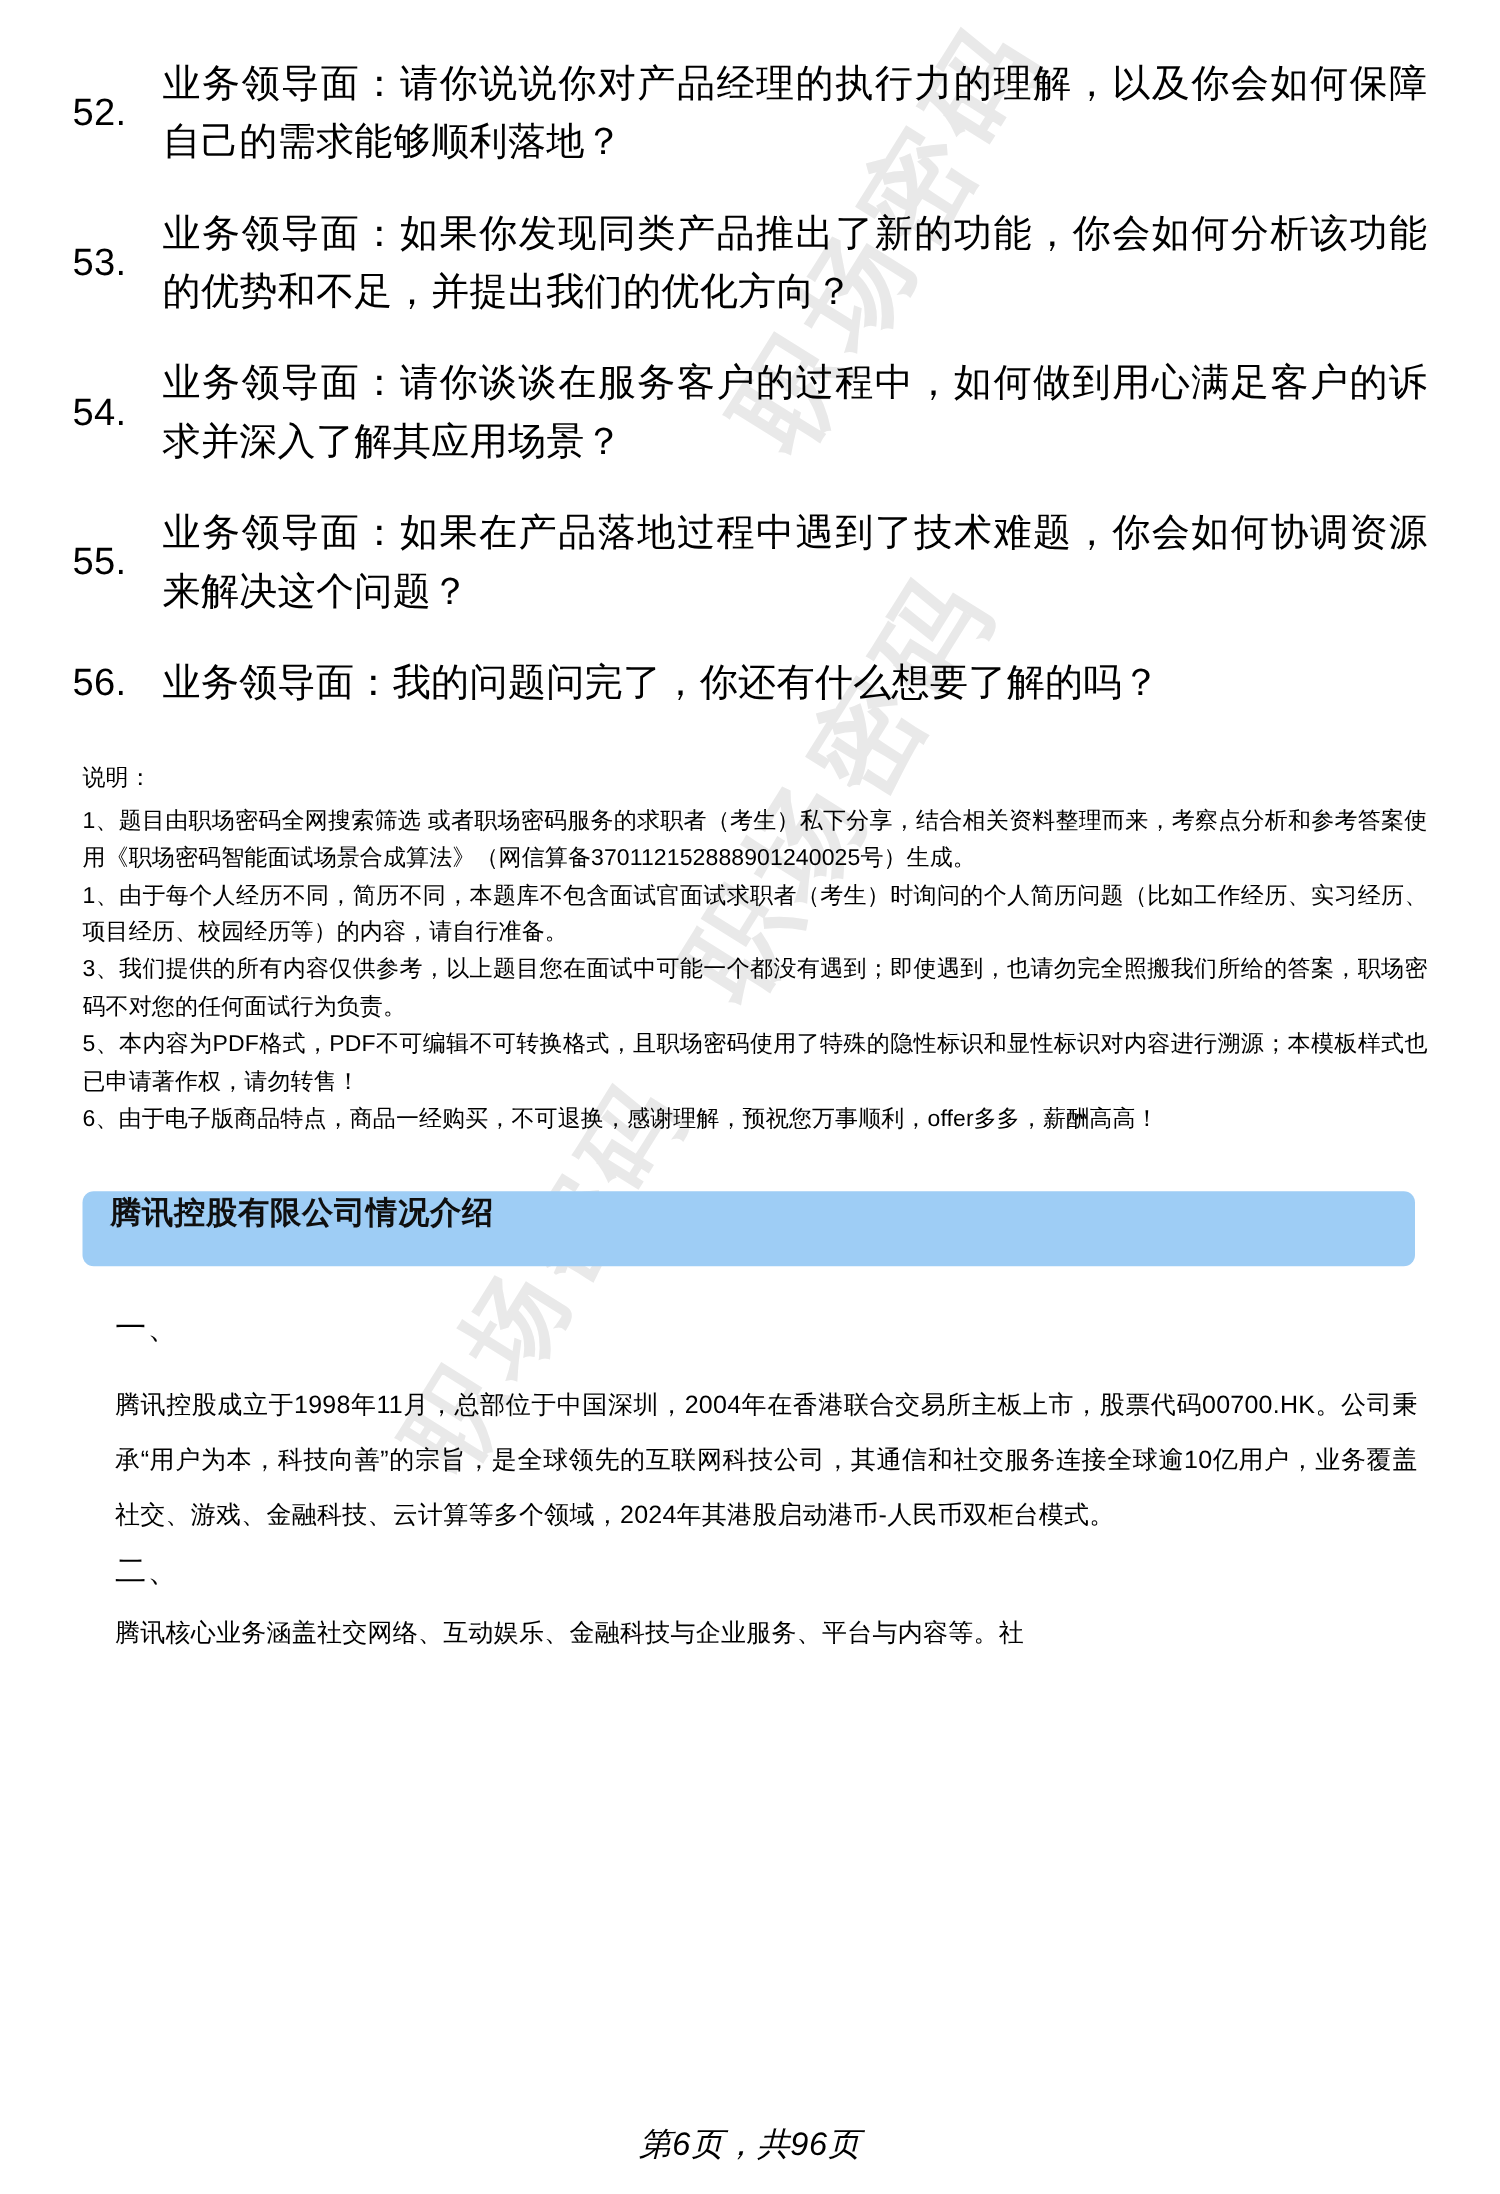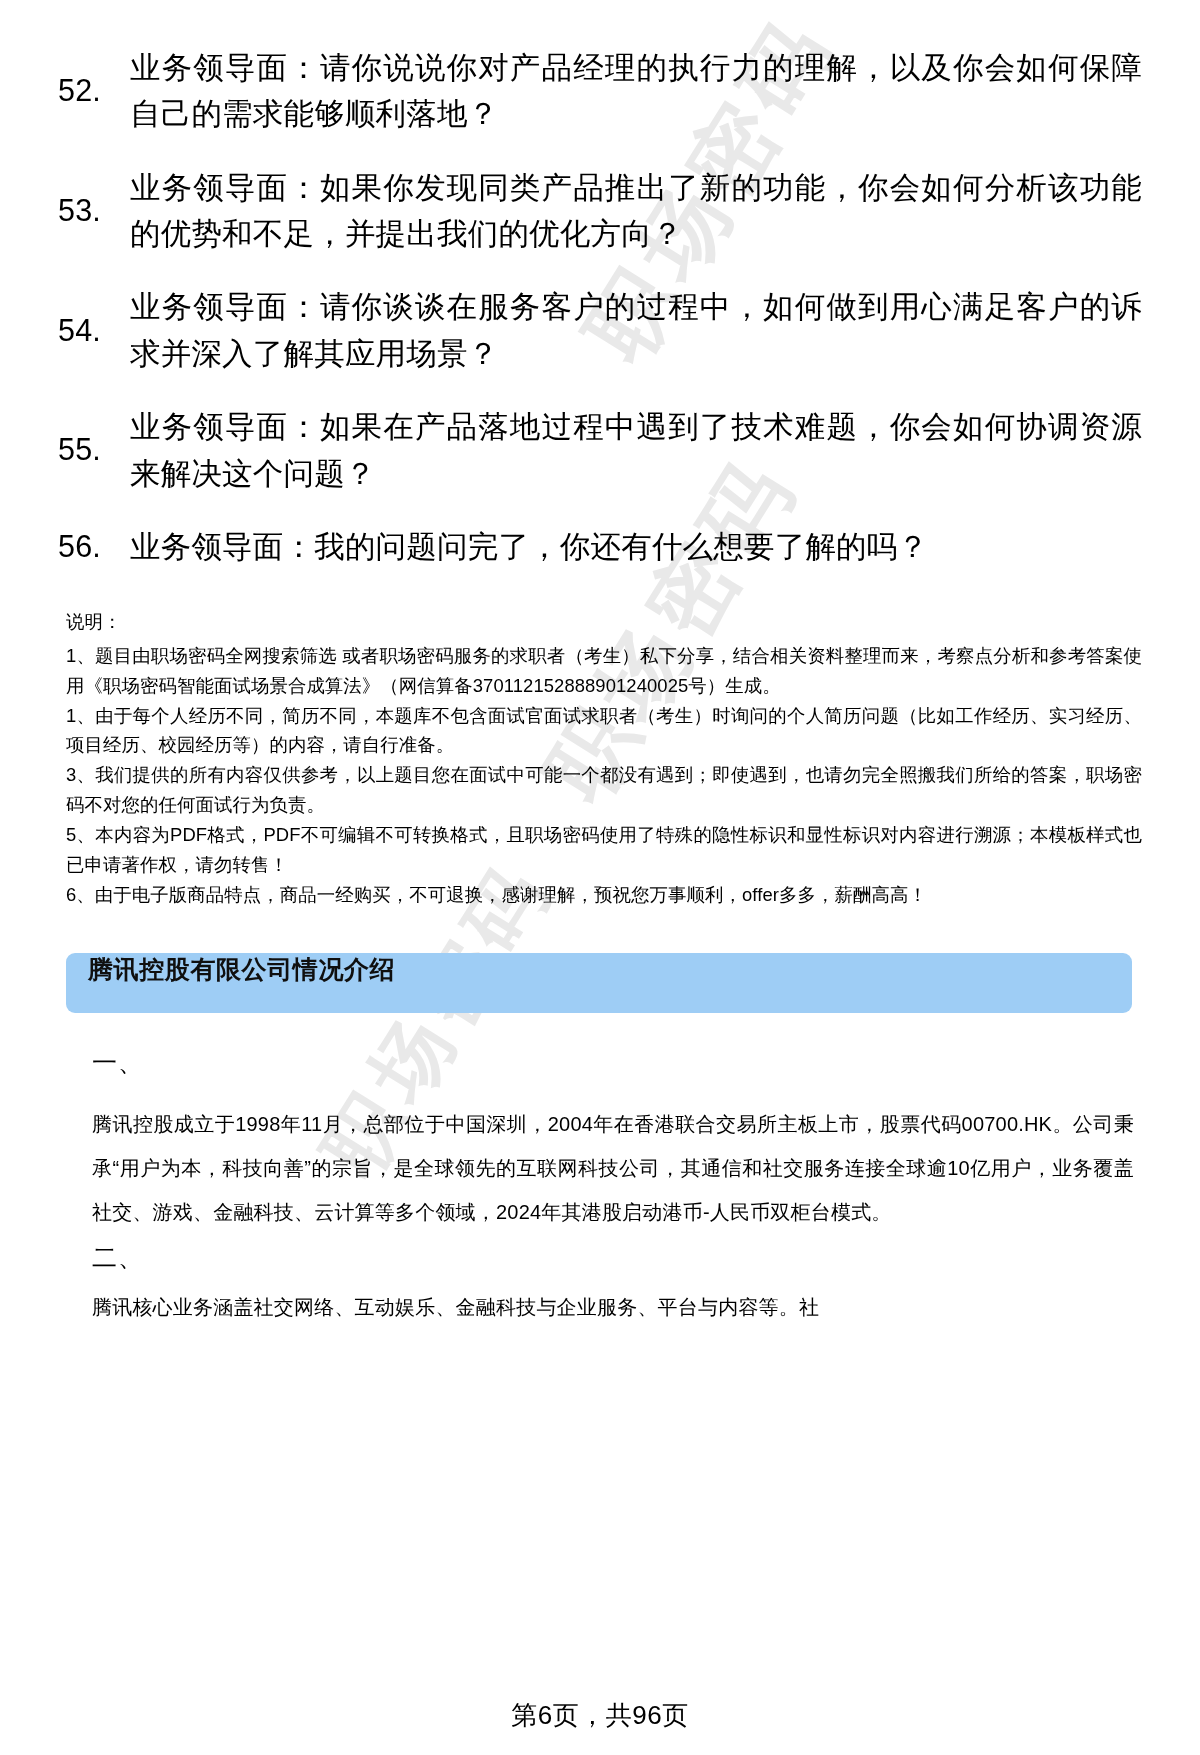--- a/index.html
+++ b/index.html
@@ -133,20 +133,21 @@
   
   .footer {
     position: absolute;
     left: 0;
     right: 0;
     bottom: 22px;
     text-align: center;
     font-size: 26px;
     letter-spacing: 0.5px;
     z-index: 3;
+    font-style: italic;
   }
 </style>
 </head>
 <body>
 
 <div id="watermark-layer">
   <div class="wm wm-a">职场密码</div>
   <div class="wm wm-b">职场密码</div>
   <div class="wm wm-c">职场密码</div>
 </div>

